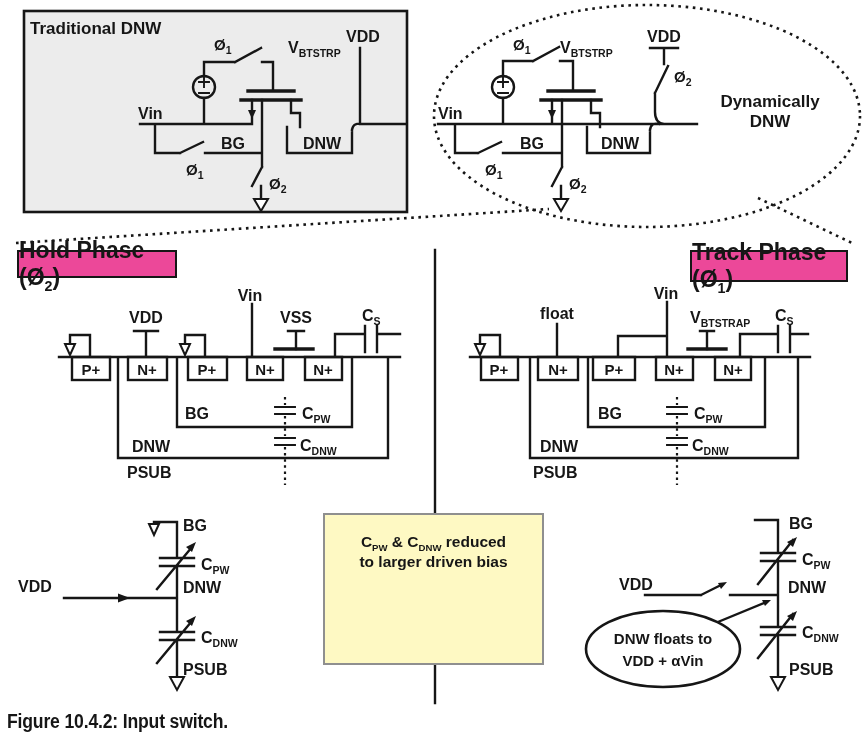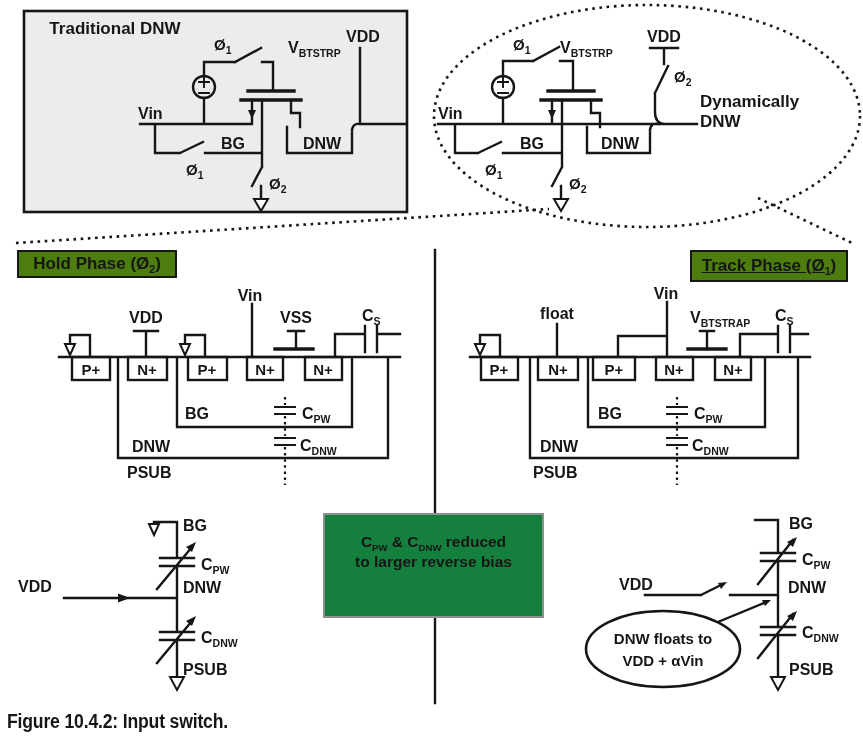--- a/index.html
+++ b/index.html
@@ -17,26 +17,26 @@
   .holo  { fill:#fff; stroke:var(--ink); stroke-width:2; stroke-linejoin:miter; }
   .panel { fill:var(--panel-fill); stroke:var(--ink); stroke-width:2.6; }
   .balloon { fill:#fff; stroke:var(--ink); stroke-width:2.6; }
   text.t { font-family:"Liberation Sans",sans-serif; font-weight:bold; font-size:16px; fill:var(--ink); }
   text.t15 { font-size:15px; }
   .mid { text-anchor:middle; }
   tspan.sb { font-size:10.5px; }
 
   
   .overlay { position:absolute; color:var(--ink); font-weight:bold; }
-  #panel-title { left:30px; top:18px; width:170px; text-align:center; font-size:17px; line-height:21px; }
-  #dyn-note { left:700px; top:92px; width:140px; text-align:left; font-size:17px; line-height:20px; }
-  .phase-box { border:2.5px solid var(--ink); background:#4d7c0f; display:flex; align-items:center; justify-content:center; font-size:17px; box-sizing:border-box; }
+  #panel-title { left:30px; top:18px; width:170px; text-align:left; font-size:17px; line-height:21px; }
+  #dyn-note { left:700px; top:92px; width:140px; text-align:center; font-size:17px; line-height:20px; }
+  .phase-box { border:2.5px solid var(--ink); background:#ec4899; display:flex; align-items:center; justify-content:center; font-size:23px; box-sizing:border-box; }
   #hold-label  { left:17px;  top:250px; width:160px; height:28px; }
-  #track-label { left:690px; top:250px; width:158px; height:32px;text-decoration:underline; }
-  #note-box { left:323px; top:513px; width:221px; height:105px; border:2px solid var(--note-border); background:#15803d; box-sizing:border-box; text-align:center; font-size:15.5px; line-height:20px; padding-top:17px; }
+  #track-label { left:690px; top:250px; width:158px; height:32px; }
+  #note-box { left:323px; top:513px; width:221px; height:152px; border:2px solid var(--note-border); background:#fef9c3; box-sizing:border-box; text-align:center; font-size:15.5px; line-height:20px; padding-top:17px; }
   #caption { left:7px; top:710px; font-size:20px; letter-spacing:-0.2px; transform:scaleX(0.88); transform-origin:left center; white-space:nowrap; }
   sub { font-size:0.62em; line-height:0; }
 </style>
 </head>
 <body>
 
 <div id="stage">
 
 <svg id="diagram" width="863" height="752" viewBox="0 0 863 752">
 
@@ -184,18 +184,18 @@
 <div class="overlay phase-box" id="hold-label">
   <span><span>Hold Phase (Ø</span><sub>2</sub><span>)</span></span>
 </div>
 
 <div class="overlay phase-box" id="track-label">
   <span><span>Track Phase (Ø</span><sub>1</sub><span>)</span></span>
 </div>
 
 <div class="overlay" id="note-box">
   <span style="display:block"><span>C</span><sub>PW</sub><span> &amp; C</span><sub>DNW</sub><span> reduced</span></span>
-  <span style="display:block">to larger reverse bias</span>
+  <span style="display:block">to larger driven bias</span>
 </div>
 
 <div class="overlay" id="caption">Figure 10.4.2: Input switch.</div>
 
 </div>
 
 </body></html>

